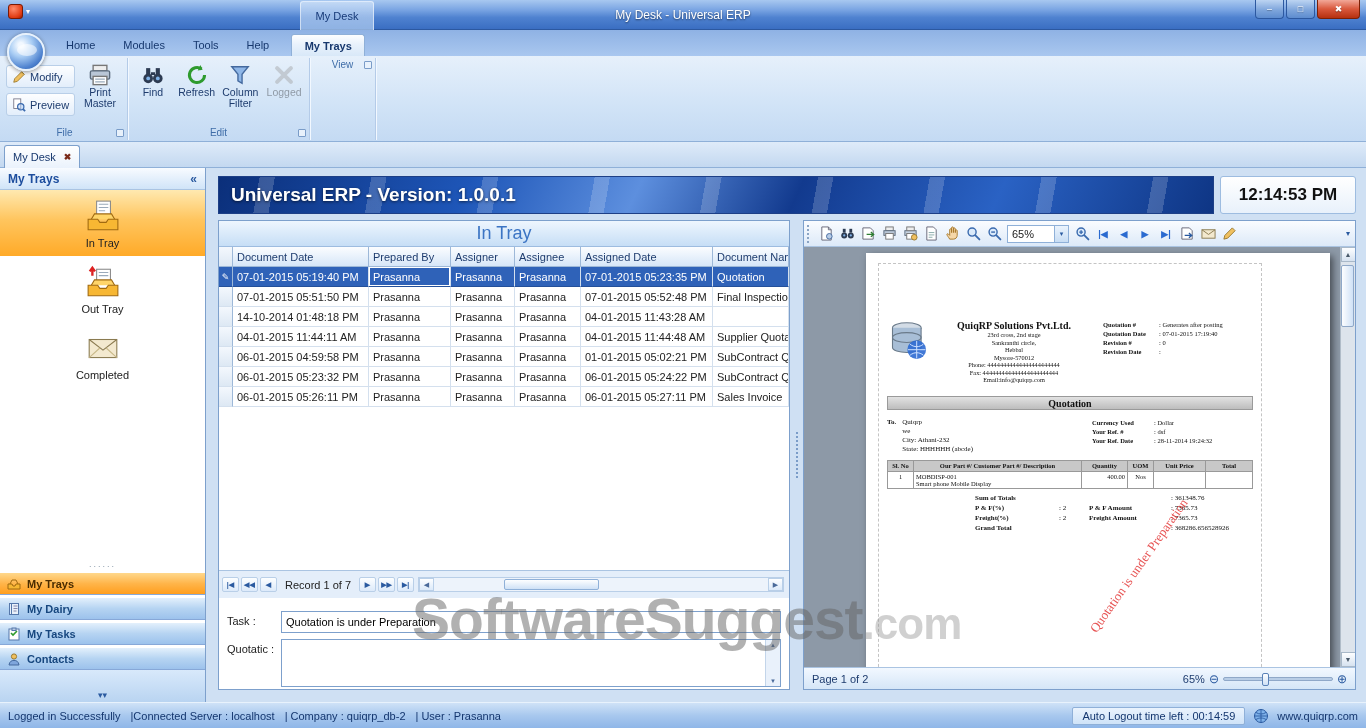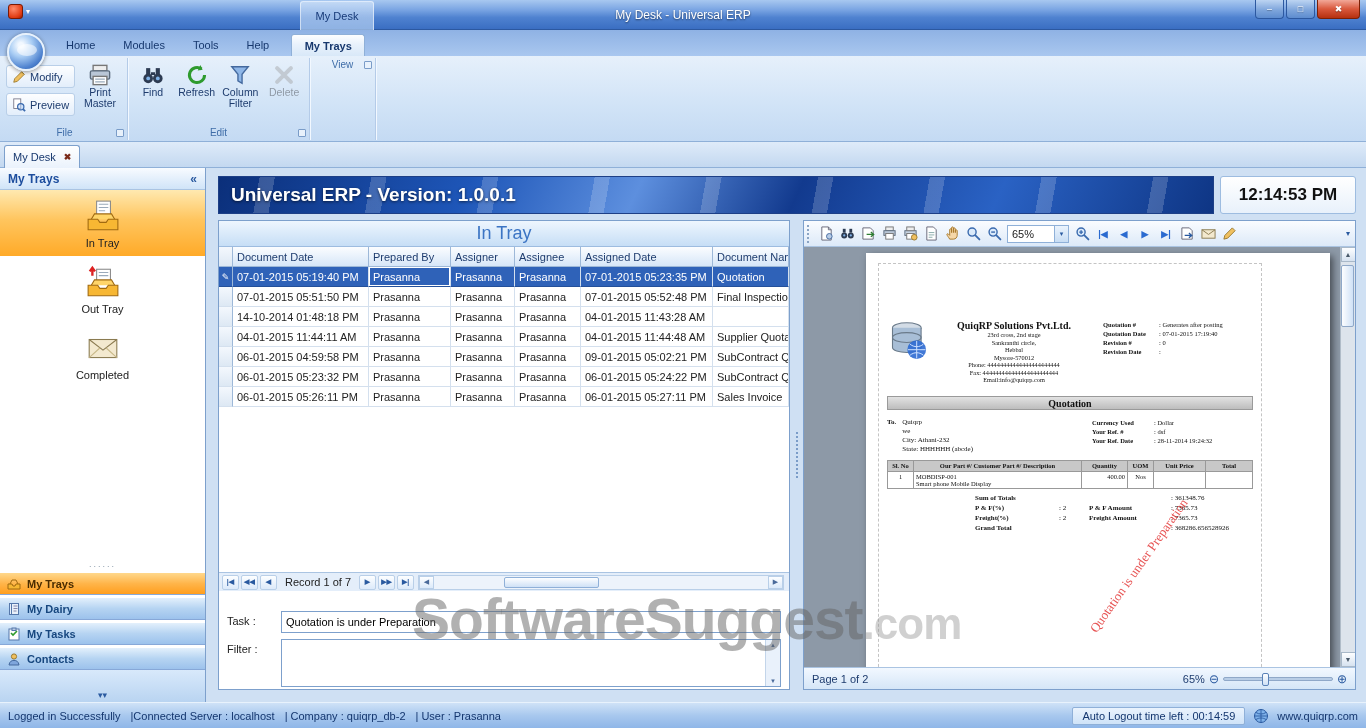--- a/index.html
+++ b/index.html
@@ -104,21 +104,21 @@
   .trow>div{border-right:1px solid #d4e0ee;border-bottom:1px solid #d4e0ee;padding:0 4px;display:flex;align-items:center;
     overflow:hidden;white-space:nowrap}
   .thead>div{background:linear-gradient(180deg,#fbfdff,#d6e6f8);border-right:1px solid #9db8d8;border-bottom:1px solid #9db8d8;
     color:#1e3c6e}
   .c0{width:14px;padding:0!important;justify-content:center}
   .c1{width:136px}.c2{width:82px}.c3{width:64px}.c4{width:66px}.c5{width:132px}.c6{flex:1;min-width:0}
   .trow .c0{background:linear-gradient(180deg,#f4f8fd,#dde8f4);border-right:1px solid #9db8d8}
   .trow.sel>div{background:#2f62b8;color:#fff;border-bottom-color:#24509a}
   .trow.sel .c0{background:#2f62b8;color:#fff;font-size:9px}
   .trow.sel .c2{box-shadow:inset 0 0 0 1px #fff}
-  .recordbar{position:absolute;left:0;right:0;bottom:16px;height:19px;background:#e4eefa;border-top:1px solid #aac4e2;
+  .recordbar{position:absolute;left:0;right:0;bottom:9px;height:28px;background:#e4eefa;border-top:1px solid #aac4e2;
     display:flex;align-items:center;padding:0 2px}
   .recbtn{min-width:17px;height:15px;display:flex;align-items:center;justify-content:center;font-size:7px;font-weight:bold;
     color:#2a5aa0;border:1px solid #b9cfe8;background:linear-gradient(180deg,#fdfeff,#dceafa);border-radius:2px;margin:0 1px}
   .rec-label{font-size:11px;color:#222;padding:0 7px;white-space:nowrap}
   .hscroll{flex:1;display:flex;align-items:center;height:15px;margin:0 3px;border:1px solid #b9cfe8;background:#edf3fb}
   .hs-arrow{width:15px;height:13px;display:flex;align-items:center;justify-content:center;font-size:7px;color:#4a6a9a;
     background:linear-gradient(180deg,#fdfeff,#dceafa);border:1px solid #b9cfe8}
   .hthumb{width:95px;height:11px;margin-left:70px;background:linear-gradient(180deg,#fdfeff,#cfe1f6);
     border:1px solid #8fb0d8;border-radius:2px}
   .field-row{display:flex;padding:4px 8px 2px 8px;align-items:flex-start}
@@ -316,21 +316,21 @@
               </svg>
           </span>
           <span class="lbl">Column Filter</span>
         </div>
         <div class="rbtn-large disabled">
           <span class="i">
             <svg width="22" height="22" viewBox="0 0 16 16">
                 <path d="M3 3l10 10M13 3L3 13" stroke="#9aa4ae" stroke-width="3" stroke-linecap="round"></path>
               </svg>
           </span>
-          <span class="lbl">Delete</span>
+          <span class="lbl">Logged</span>
         </div>
       </div>
       <div class="rgroup-footer">
         <span>Edit</span>
         <span class="launcher"></span>
       </div>
     </div>
 
     <div class="rgroup g-view">
       <div class="rgroup-footer">
@@ -500,21 +500,21 @@
             <div class="c4">Prasanna</div>
             <div class="c5">04-01-2015 11:44:48 AM</div>
             <div class="c6">Supplier Quotatic</div>
           </div>
           <div class="trow">
             <div class="c0"></div>
             <div class="c1">06-01-2015 04:59:58 PM</div>
             <div class="c2">Prasanna</div>
             <div class="c3">Prasanna</div>
             <div class="c4">Prasanna</div>
-            <div class="c5">09-01-2015 05:02:21 PM</div>
+            <div class="c5">01-01-2015 05:02:21 PM</div>
             <div class="c6">SubContract Quc</div>
           </div>
           <div class="trow">
             <div class="c0"></div>
             <div class="c1">06-01-2015 05:23:32 PM</div>
             <div class="c2">Prasanna</div>
             <div class="c3">Prasanna</div>
             <div class="c4">Prasanna</div>
             <div class="c5">06-01-2015 05:24:22 PM</div>
             <div class="c6">SubContract Quc</div>
@@ -543,21 +543,21 @@
               <span class="hs-arrow" style="margin-left:auto">▶</span>
             </div>
           </div>
         </div>
 
         <div class="field-row">
           <div class="field-label">Task :</div>
           <input class="task-input" type="text" value="Quotation is under Preparation" style="">
         </div>
         <div class="field-row">
-          <div class="field-label">Filter :</div>
+          <div class="field-label">Quotatic :</div>
           <div class="remarks-box">
             <div class="remarks-scroll">
               <span>▲</span>
               <span>▼</span>
             </div>
           </div>
         </div>
       </div>
 
       <div class="vsplitter">

